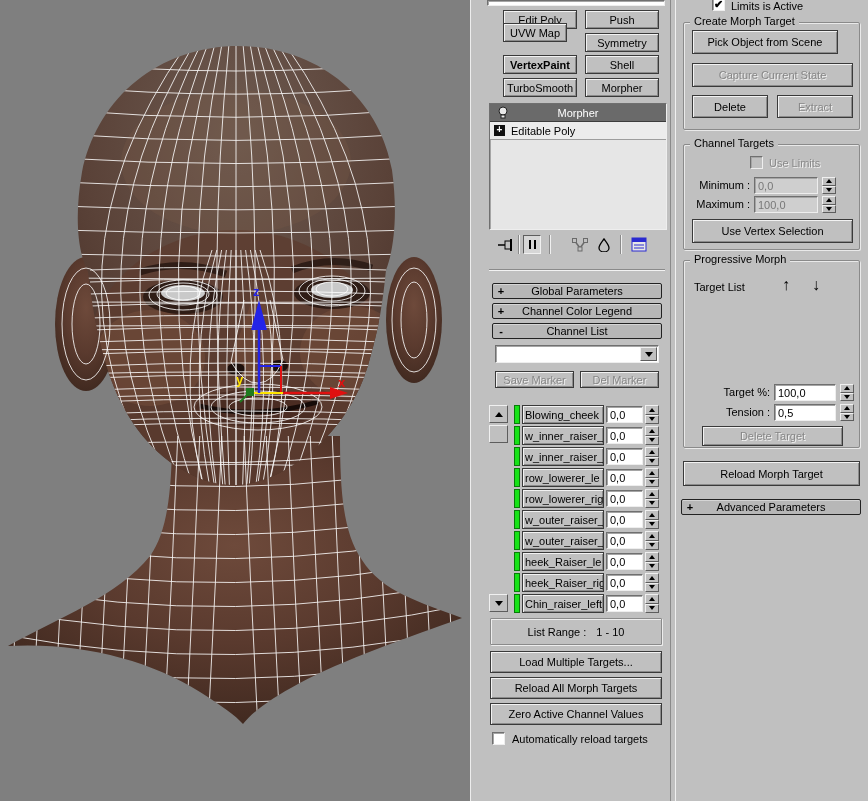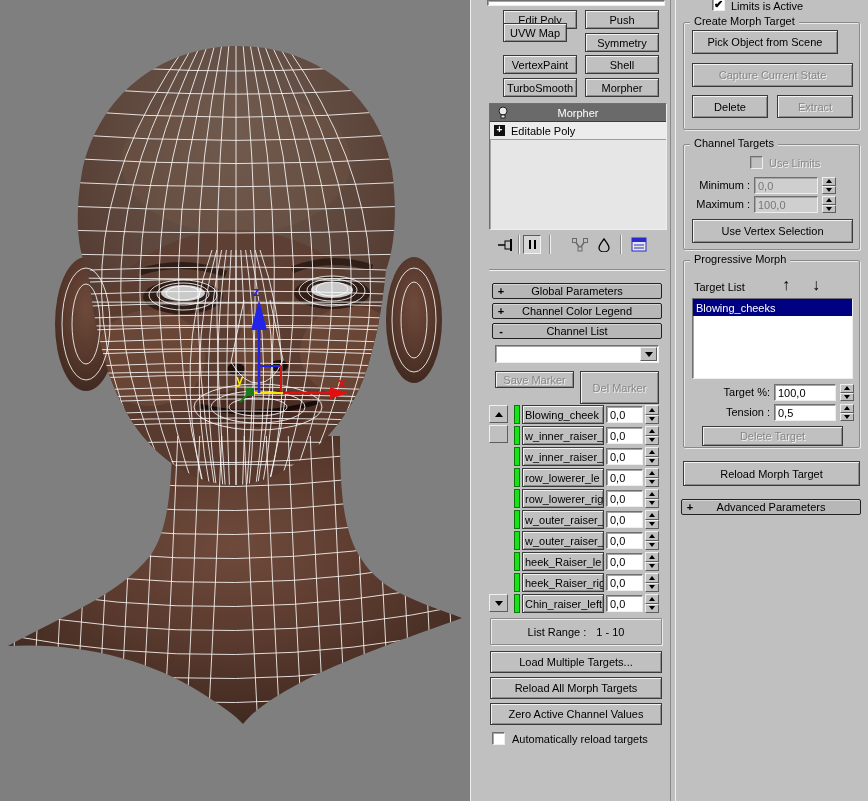--- a/index.html
+++ b/index.html
@@ -252,21 +252,21 @@
 
   <div class="panel-gap"></div>
 
   <div class="col1">
     <div class="sunken" style="position:absolute;left:0;top:0;width:178px;height:6px;"></div>
 
     <div class="btn" style="left:16px;top:10px;width:74px;height:19px;">Edit Poly</div>
     <div class="btn" style="left:98px;top:10px;width:74px;height:19px;">Push</div>
     <div class="btn" style="left:16px;top:23px;width:64px;height:19px;">UVW Map</div>
     <div class="btn" style="left:98px;top:33px;width:74px;height:19px;">Symmetry</div>
-    <div class="btn" style="left:16px;top:55px;width:74px;height:19px;">VertexPaint</div>
+    <div class="btn" style="left:16px;top:55px;width:74px;height:19px;font-weight:bold;">VertexPaint</div>
     <div class="btn" style="left:98px;top:55px;width:74px;height:19px;">Shell</div>
     <div class="btn" style="left:16px;top:78px;width:74px;height:19px;">TurboSmooth</div>
     <div class="btn" style="left:98px;top:78px;width:74px;height:19px;">Morpher</div>
 
     <div class="stack">
       <div class="stackrow sel">
         <span class="sicon">
           <svg width="12" height="14" viewBox="0 0 12 14">
               <circle cx="6" cy="5" r="4" fill="#e8e8e8" stroke="#222"></circle>
               <rect x="4" y="9" width="4" height="3" fill="#e8e8e8" stroke="#222"></rect>
@@ -332,21 +332,21 @@
       <span class="rt">Channel List</span>
     </div>
 
     <div class="field" style="left:8px;top:345px;width:164px;height:18px;">
       <span></span>
       <span class="combo-arrow">
           <i class="tri-dn"></i>
         </span>
     </div>
     <div class="btn dis" style="left:8px;top:371px;width:79px;height:17px;">Save Marker</div>
-    <div class="btn dis" style="left:93px;top:371px;width:79px;height:33px;">Del Marker</div>
+    <div class="btn dis" style="left:93px;top:371px;width:79px;height:17px;">Del Marker</div>
 
     <div class="sbbtn" style="top:405px;">
         <i style="width:0;height:0;border-left:4px solid transparent;border-right:4px solid transparent;border-bottom:5px solid #000;"></i>
       </div>
     <div class="sbbtn" style="top:425px;"></div>
     <div class="sbbtn" style="top:594px;">
         <i style="width:0;height:0;border-left:4px solid transparent;border-right:4px solid transparent;border-top:5px solid #000;"></i>
       </div>
 
     <div class="chanbar" style="left:27px;top:405px;"></div>
@@ -519,23 +519,20 @@
           </div>
         </div>
       <div class="btn" style="left:8px;top:74px;width:161px;height:24px;">Use Vertex Selection</div>
     </div>
 
     <div class="group" style="left:7px;top:260px;width:177px;height:188px;">
       <span class="legend">Progressive Morph</span>
       <span class="lbl" style="left:10px;top:20px;">Target List</span>
       <span class="arrowbtn" style="left:98px;top:16px;">↑</span>
       <span class="arrowbtn" style="left:128px;top:16px;">↓</span>
-      <div class="listbox" style="left:8px;top:37px;width:161px;height:81px;">
-        <div class="listsel">Blowing_cheeks</div>
-      </div>
       <span class="lbl r" style="left:10px;top:125px;width:76px;">Target %:</span>
       <div class="field" style="left:90px;top:123px;width:62px;height:17px;">100,0</div>
       <div class="spin" style="left:156px;top:123px;height:17px;">
           <div class="sp up">
             <i></i>
           </div>
           <div class="sp dn">
             <i></i>
           </div>
         </div>

